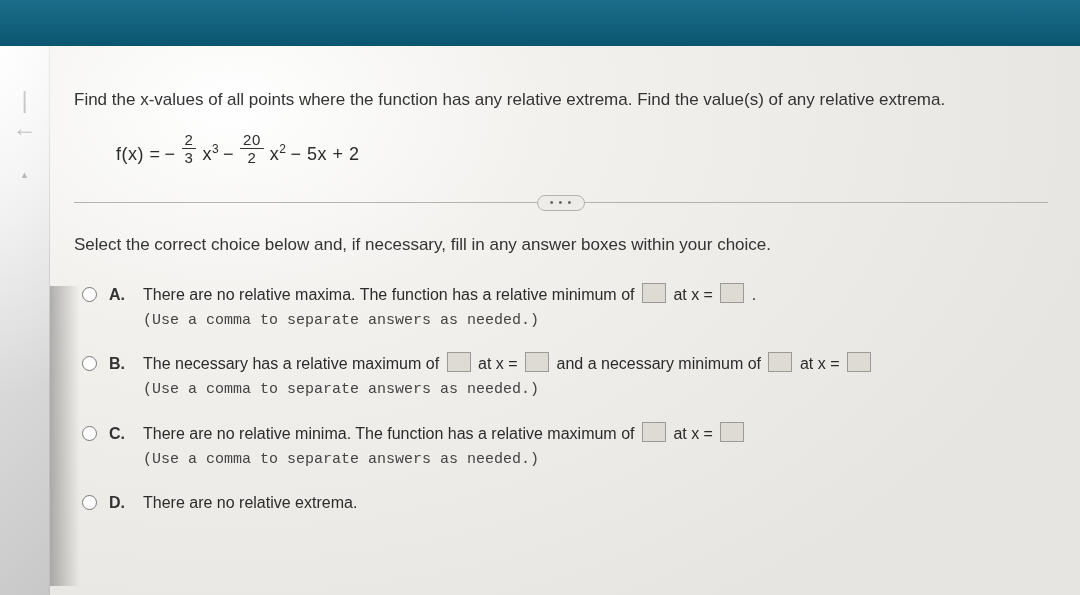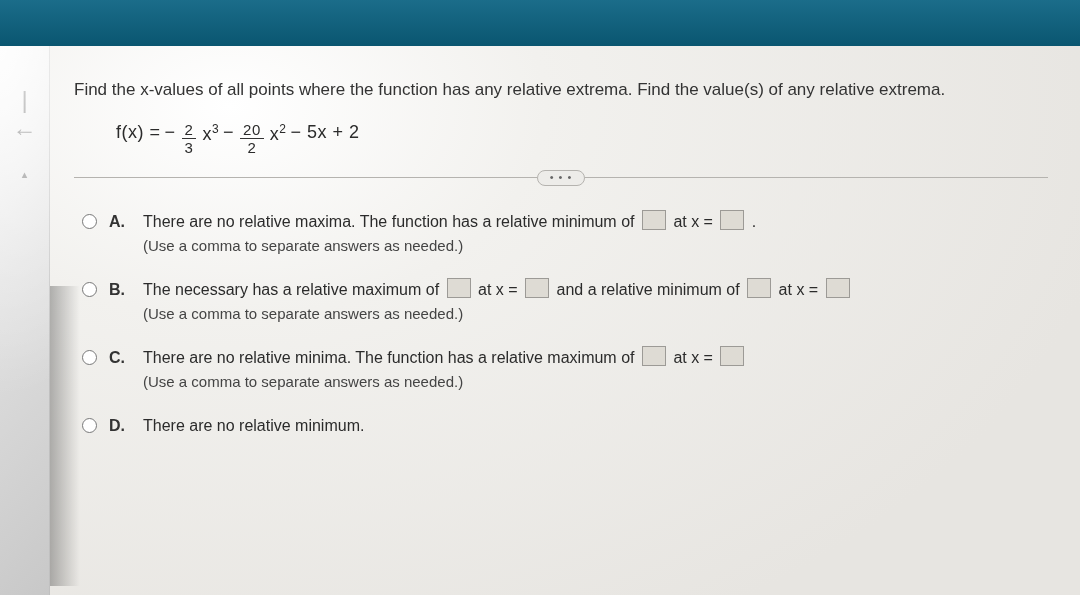--- a/index.html
+++ b/index.html
@@ -53,36 +53,36 @@
     font-size: 11px;
     color: #666;
     cursor: pointer;
     background: none;
     border: none;
   }
   .content {
     flex: 1;
     background: #f0efed;
     background: radial-gradient(ellipse 900px 600px at 180px 60px, #ffffff 0%, #f2f1ee 35%, #e7e5e1 100%);
-    padding: 33px 32px 20px 24px;
+    padding: 43px 32px 20px 24px;
     position: relative;
     color: #2b2b2b;
   }
   .prompt {
     font-size: 17px;
     line-height: 1.35;
     margin-bottom: 20px;
     color: #333;
   }
   .equation {
     font-size: 18px;
     letter-spacing: .5px;
-    margin: 10px 0 15px 42px;
-    display: flex;
-    align-items: flex-start;
+    margin: 10px 0 30px 42px;
+    display: flex;
+    align-items: flex-end;
     gap: 4px;
   }
   .frac {
     display: inline-flex;
     flex-direction: column;
     align-items: center;
     vertical-align: middle;
     line-height: 1;
     margin: 0 2px;
   }
@@ -128,21 +128,21 @@
   .choice .letter { font-weight: 600; min-width: 22px; color:#333;}
   .choice .body { flex: 1; }
   .blank {
     display: inline-block;
     width: 24px; height: 20px;
     border: 1px solid #9c9a96;
     background: #dedbd4;
     vertical-align: -3px;
     margin: 0 3px;
   }
-  .hint { font-size: 15px; color:#444; }
+  .hint { font-size: 15px; color:#444;font-family:Liberation Mono, monospace; }
   .left-shade {
     position:absolute;
     left:0; top:240px;
     width:30px; height:300px;
     background:linear-gradient(to right, rgba(0,0,0,.28), rgba(0,0,0,0));
     pointer-events:none;
   }
 </style>
 </head>
 <body>
@@ -178,20 +178,21 @@
       <span><span>x</span><span class="sup">2</span></span>
       <span> − 5x + 2</span>
     </div>
 
     <div class="divider-wrap">
       <div class="line"></div>
       <button class="ellipsis">• • •</button>
       <div class="line"></div>
     </div>
 
+    <div class="select-prompt">Select the correct choice below and, if necessary, fill in any answer boxes within your choice.</div>
 
     <div class="choices">
 
       <label class="choice">
         <input type="radio" name="ans" style="">
         <span class="letter">A.</span>
         <span class="body">
           <span>There are no relative maxima. The function has a relative minimum of </span>
           <span class="blank"></span>
           <span> at x = </span>
@@ -202,21 +203,21 @@
       </label>
 
       <label class="choice">
         <input type="radio" name="ans" style="">
         <span class="letter">B.</span>
         <span class="body">
           <span>The necessary has a relative maximum of </span>
           <span class="blank"></span>
           <span> at x = </span>
           <span class="blank"></span>
-          <span> and a relative minimum of </span>
+          <span> and a necessary minimum of </span>
           <span class="blank"></span>
           <span> at x = </span>
           <span class="blank"></span><br>
           <span class="hint">(Use a comma to separate answers as needed.)</span>
         </span>
       </label>
 
       <label class="choice">
         <input type="radio" name="ans" style="">
         <span class="letter">C.</span>
@@ -226,19 +227,19 @@
           <span> at x = </span>
           <span class="blank"></span><br>
           <span class="hint">(Use a comma to separate answers as needed.)</span>
         </span>
       </label>
 
       <label class="choice">
         <input type="radio" name="ans" style="">
         <span class="letter">D.</span>
         <span class="body">
-          <span>There are no relative minimum.</span>
+          <span>There are no relative extrema.</span>
         </span>
       </label>
 
     </div>
   </div>
 </div>
 
 </body></html>

